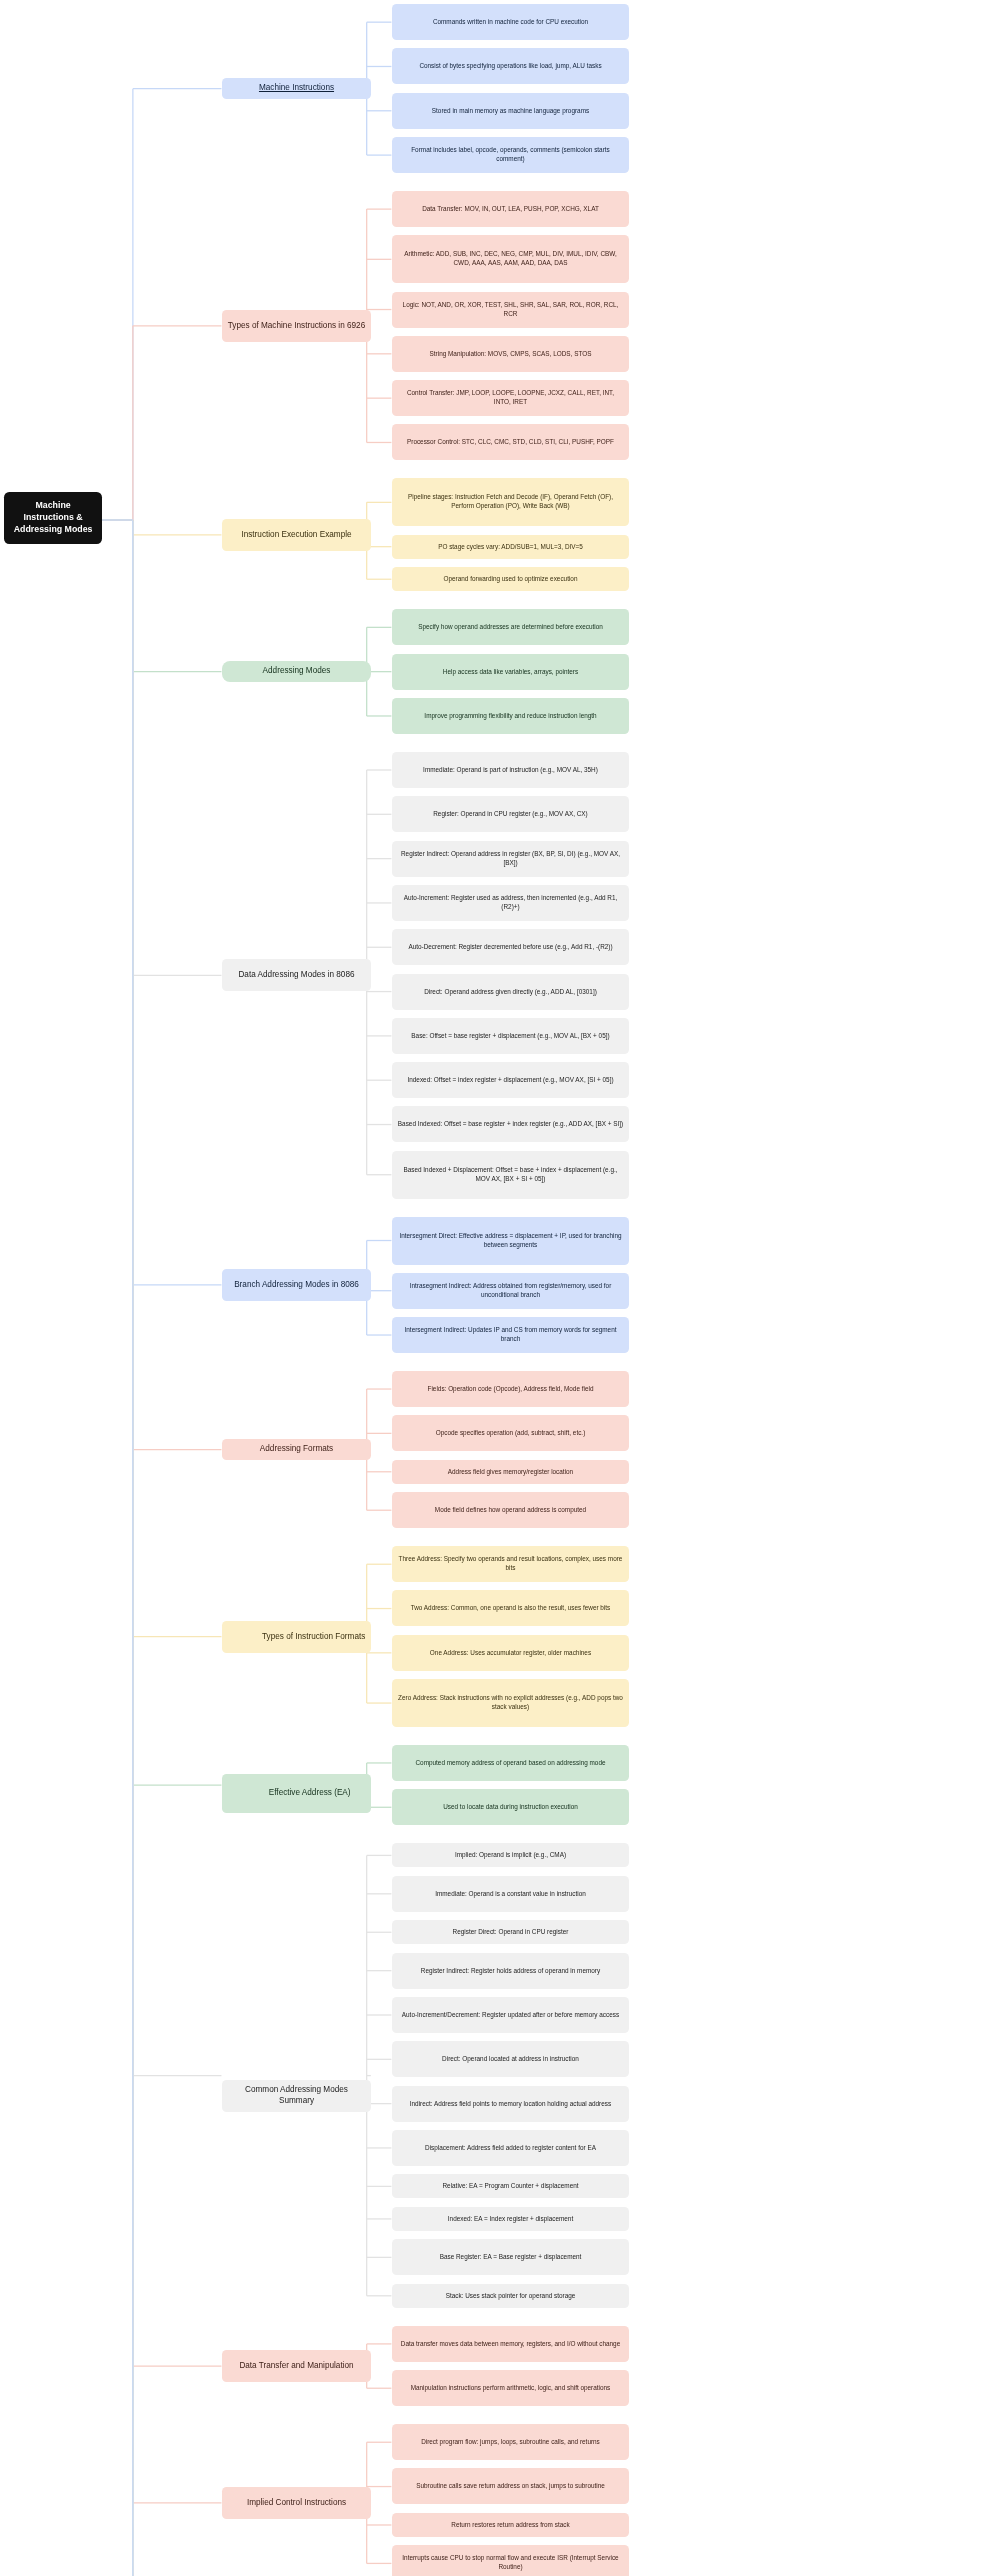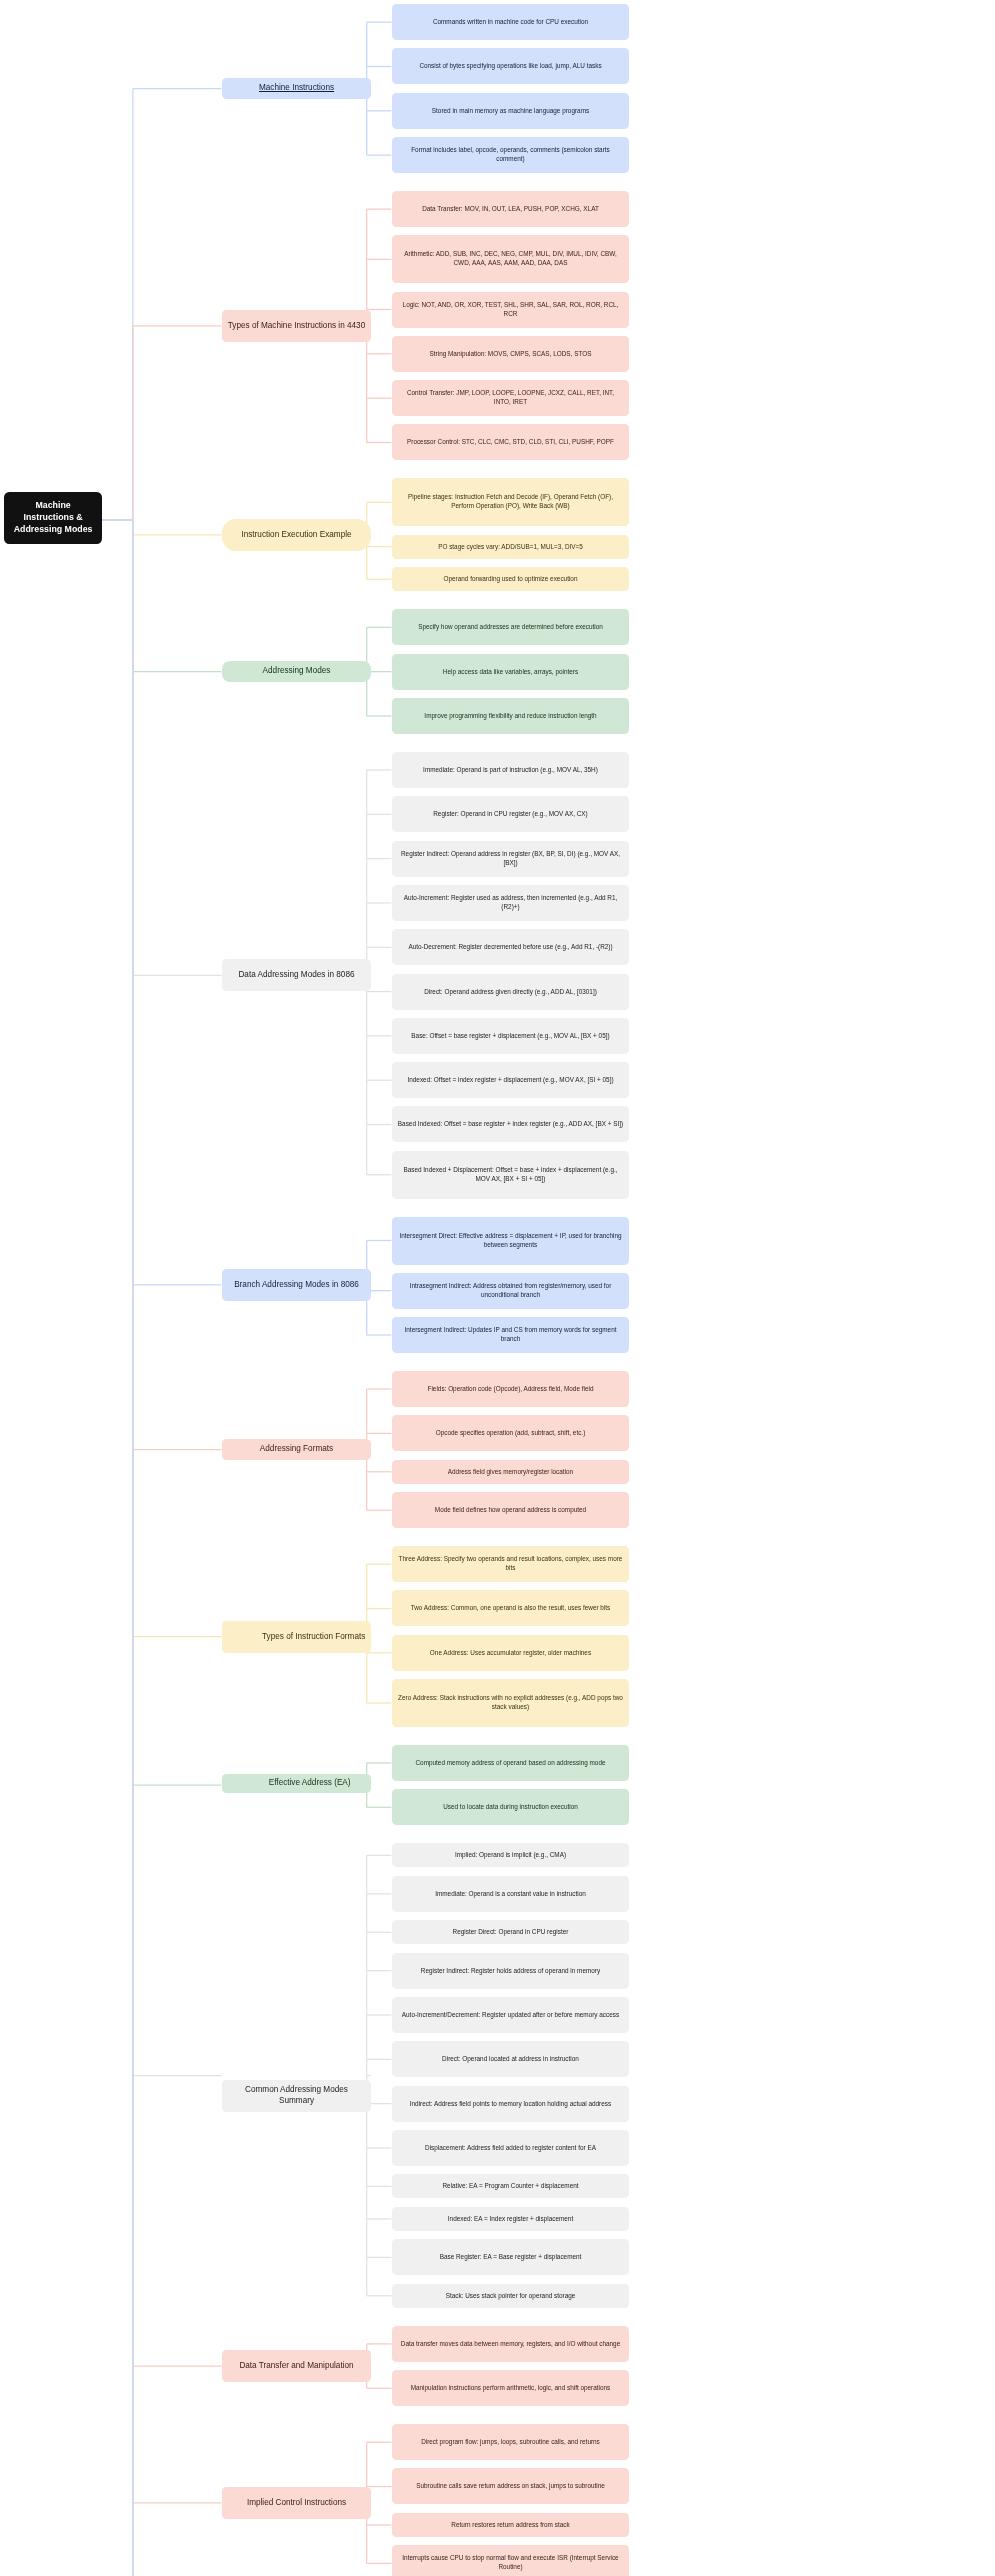--- a/index.html
+++ b/index.html
@@ -235,41 +235,41 @@
       <div class="node leaf c-blue" style="left: 392px; top: 48px; width: 237px; min-height: 36px; display: flex; align-items: center; justify-content: center;">
         <span>Consist of bytes specifying operations like load, jump, ALU tasks</span>
       </div>
       <div class="node leaf c-blue" style="left: 392px; top: 93px; width: 237px; min-height: 36px; display: flex; align-items: center; justify-content: center;">
         <span>Stored in main memory as machine language programs</span>
       </div>
       <div class="node leaf c-blue" style="left: 392px; top: 137px; width: 237px; min-height: 36px; display: flex; align-items: center; justify-content: center;">
         <span>Format includes label, opcode, operands, comments (semicolon starts comment)</span>
       </div>
       <div class="node branch c-red" style="left: 222px; top: 310px; width: 149px; height: 32px; display: flex; align-items: center; justify-content: center;">
-        <span>Types of Machine Instructions in 4430</span>
+        <span>Types of Machine Instructions in 6926</span>
       </div>
       <div class="node leaf c-red" style="left: 392px; top: 191px; width: 237px; min-height: 36px; display: flex; align-items: center; justify-content: center;">
         <span>Data Transfer: MOV, IN, OUT, LEA, PUSH, POP, XCHG, XLAT</span>
       </div>
       <div class="node leaf c-red" style="left: 392px; top: 235px; width: 237px; min-height: 48px; display: flex; align-items: center; justify-content: center;">
         <span>Arithmetic: ADD, SUB, INC, DEC, NEG, CMP, MUL, DIV, IMUL, IDIV, CBW, CWD, AAA, AAS, AAM, AAD, DAA, DAS</span>
       </div>
       <div class="node leaf c-red" style="left: 392px; top: 292px; width: 237px; min-height: 36px; display: flex; align-items: center; justify-content: center;">
         <span>Logic: NOT, AND, OR, XOR, TEST, SHL, SHR, SAL, SAR, ROL, ROR, RCL, RCR</span>
       </div>
       <div class="node leaf c-red" style="left: 392px; top: 336px; width: 237px; min-height: 36px; display: flex; align-items: center; justify-content: center;">
         <span>String Manipulation: MOVS, CMPS, SCAS, LODS, STOS</span>
       </div>
       <div class="node leaf c-red" style="left: 392px; top: 380px; width: 237px; min-height: 36px; display: flex; align-items: center; justify-content: center;">
         <span>Control Transfer: JMP, LOOP, LOOPE, LOOPNE, JCXZ, CALL, RET, INT, INTO, IRET</span>
       </div>
       <div class="node leaf c-red" style="left: 392px; top: 424px; width: 237px; min-height: 36px; display: flex; align-items: center; justify-content: center;">
         <span>Processor Control: STC, CLC, CMC, STD, CLD, STI, CLI, PUSHF, POPF</span>
       </div>
-      <div class="node branch c-yellow" style="left: 222px; top: 519px; width: 149px; height: 32px; display: flex; align-items: center; justify-content: center; border-radius: 14px;">
+      <div class="node branch c-yellow" style="left: 222px; top: 519px; width: 149px; height: 32px; display: flex; align-items: center; justify-content: center;">
         <span>Instruction Execution Example</span>
       </div>
       <div class="node leaf c-yellow" style="left: 392px; top: 478px; width: 237px; min-height: 48px; display: flex; align-items: center; justify-content: center;">
         <span>Pipeline stages: Instruction Fetch and Decode (IF), Operand Fetch (OF), Perform Operation (PO), Write Back (WB)</span>
       </div>
       <div class="node leaf c-yellow" style="left: 392px; top: 535px; width: 237px; min-height: 24px; display: flex; align-items: center; justify-content: center;">
         <span>PO stage cycles vary: ADD/SUB=1, MUL=3, DIV=5</span>
       </div>
       <div class="node leaf c-yellow" style="left: 392px; top: 567px; width: 237px; min-height: 24px; display: flex; align-items: center; justify-content: center;">
         <span>Operand forwarding used to optimize execution</span>
@@ -354,21 +354,21 @@
       </div>
       <div class="node leaf c-yellow" style="left: 392px; top: 1590px; width: 237px; min-height: 36px; display: flex; align-items: center; justify-content: center;">
         <span>Two Address: Common, one operand is also the result, uses fewer bits</span>
       </div>
       <div class="node leaf c-yellow" style="left: 392px; top: 1635px; width: 237px; min-height: 36px; display: flex; align-items: center; justify-content: center;">
         <span>One Address: Uses accumulator register, older machines</span>
       </div>
       <div class="node leaf c-yellow" style="left: 392px; top: 1679px; width: 237px; min-height: 48px; display: flex; align-items: center; justify-content: center;">
         <span>Zero Address: Stack instructions with no explicit addresses (e.g., ADD pops two stack values)</span>
       </div>
-      <div class="node branch c-green" style="left: 222px; top: 1774px; width: 149px; height: 19px; display: flex; align-items: center; justify-content: center; padding-left: 32px;">
+      <div class="node branch c-green" style="left: 222px; top: 1774px; width: 149px; height: 39px; display: flex; align-items: center; justify-content: center; padding-left: 32px;">
         <span>Effective Address (EA)</span>
       </div>
       <div class="node leaf c-green" style="left: 392px; top: 1745px; width: 237px; min-height: 36px; display: flex; align-items: center; justify-content: center;">
         <span>Computed memory address of operand based on addressing mode</span>
       </div>
       <div class="node leaf c-green" style="left: 392px; top: 1789px; width: 237px; min-height: 36px; display: flex; align-items: center; justify-content: center;">
         <span>Used to locate data during instruction execution</span>
       </div>
       <div class="node branch c-grey" style="left: 222px; top: 2060px; width: 149px; height: 32px; display: flex; align-items: flex-start; justify-content: center; margin-top: 20px;">
         <span>Common Addressing Modes Summary</span>

